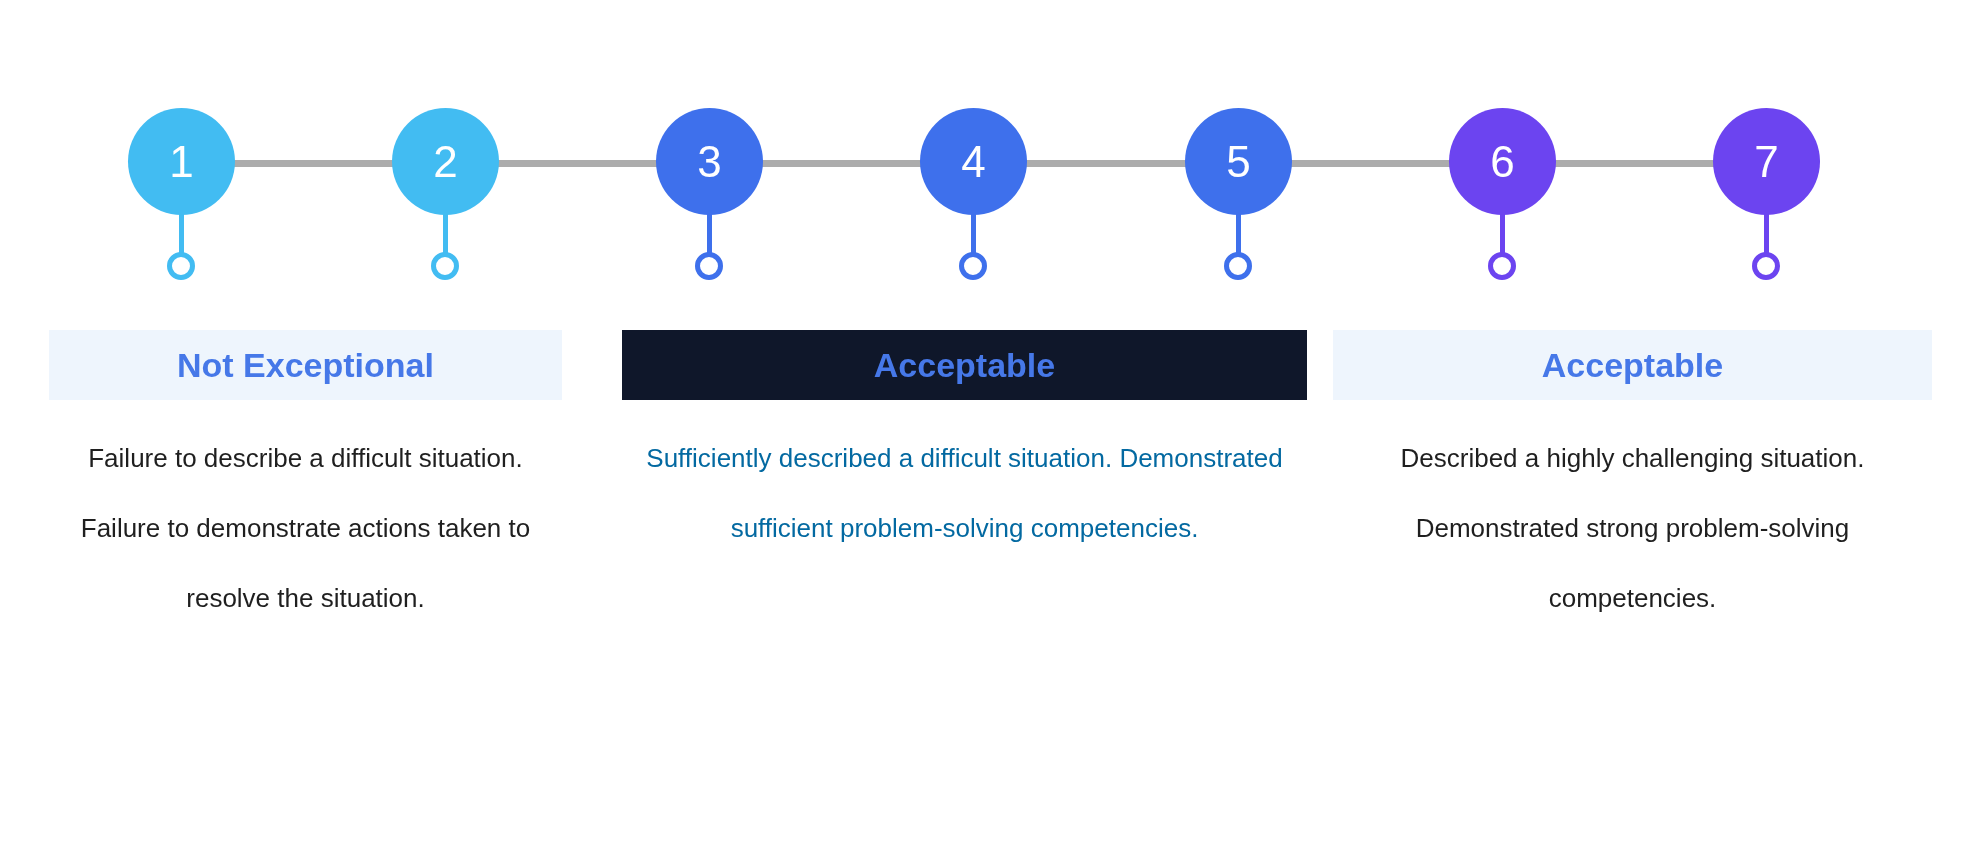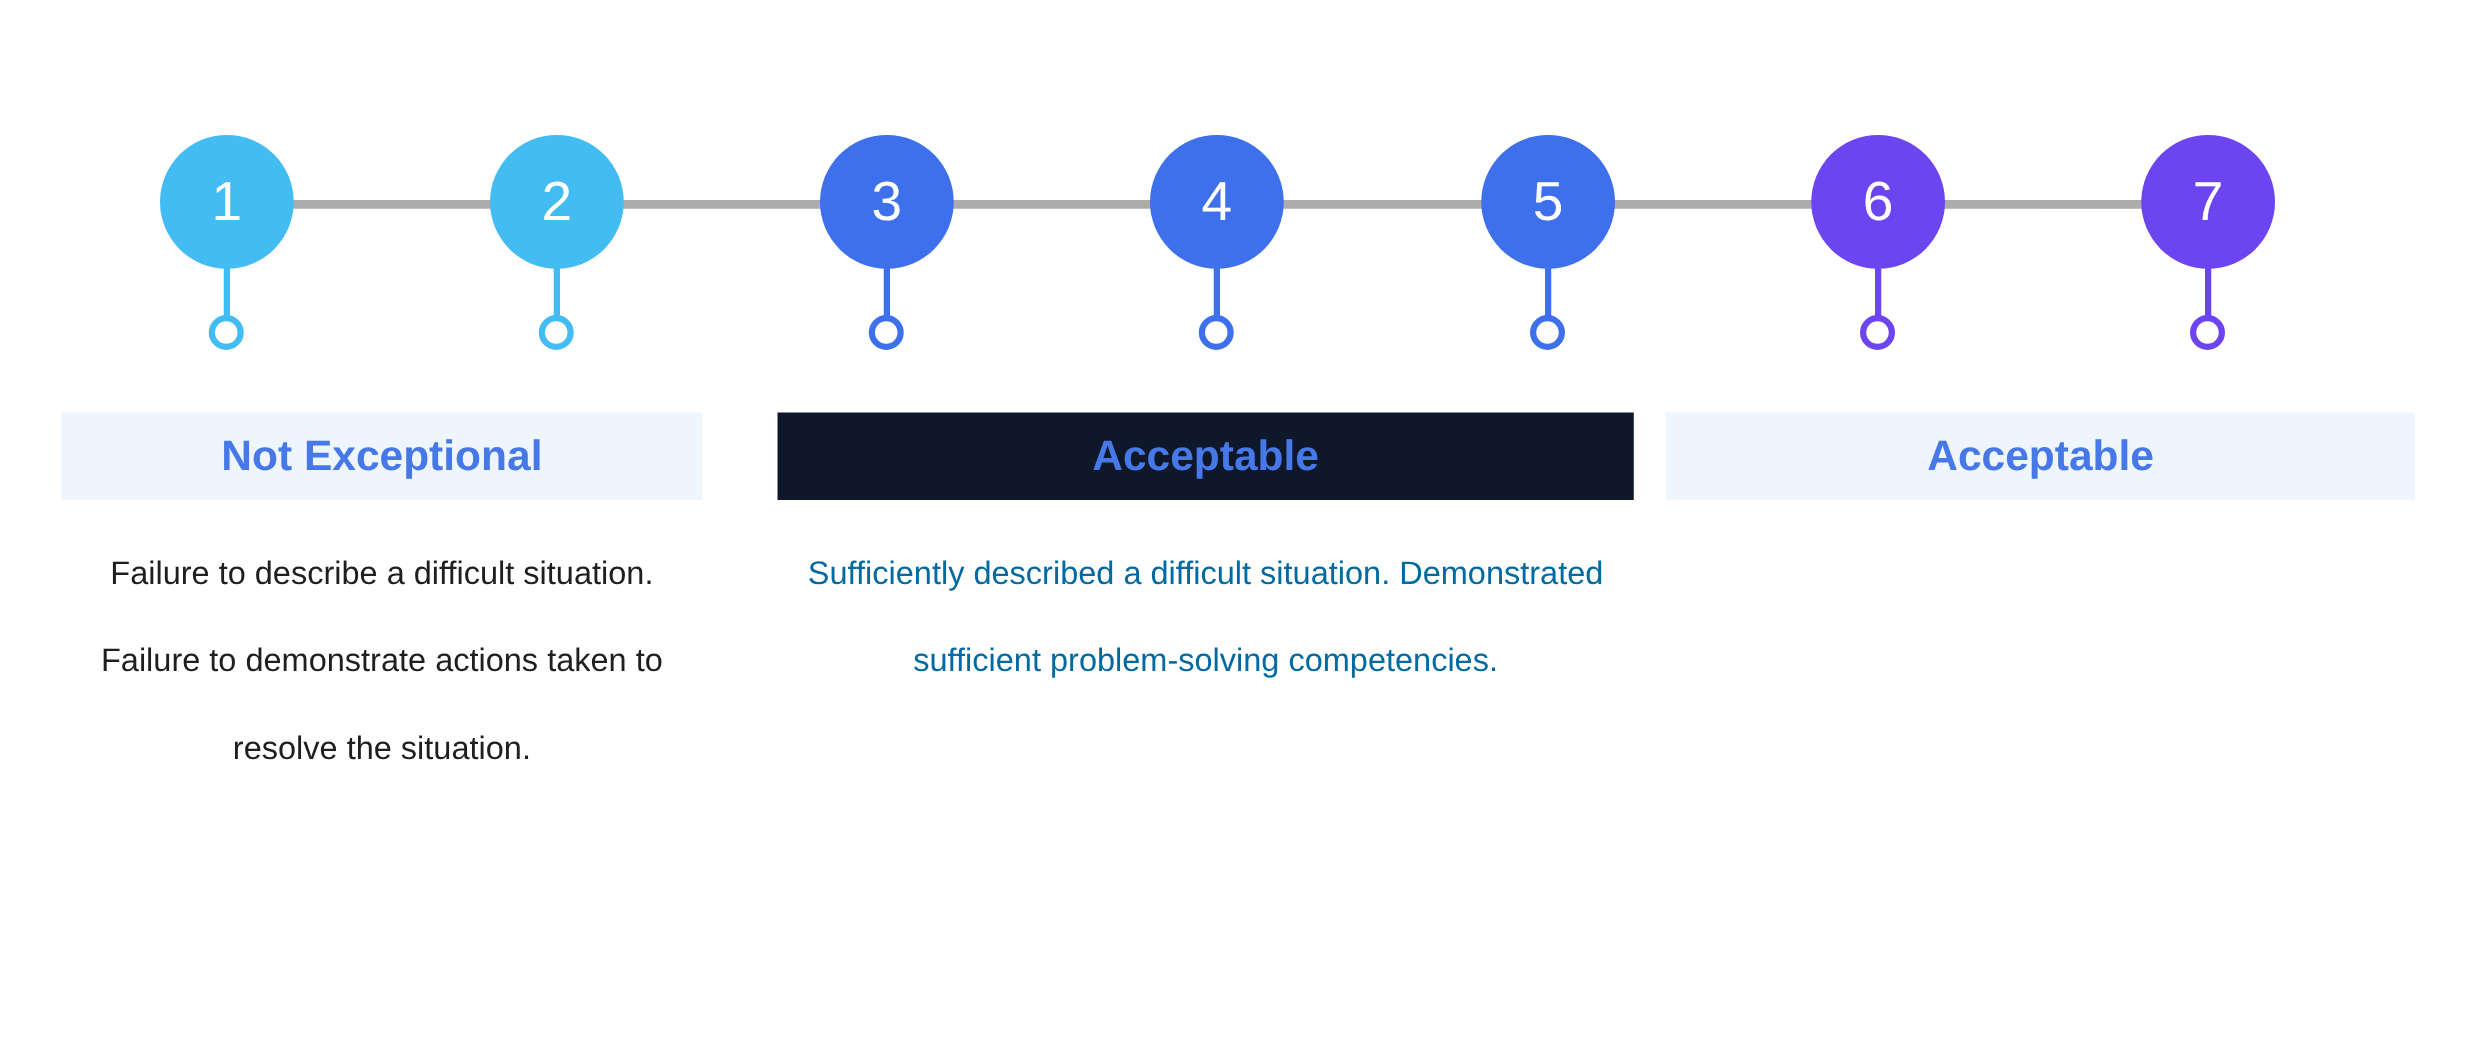--- a/index.html
+++ b/index.html
@@ -116,14 +116,15 @@
     <div class="stem" style="background: rgb(108, 68, 240);"></div>
     <div class="dot" style="border-color: rgb(108, 68, 240);"></div>
   </div>
 
   <div class="band band-1" style="background: rgb(238, 245, 253); color: rgb(70, 120, 232);">Not Exceptional</div>
   <div class="band band-2" style="background: #0f172a; color: rgb(70, 120, 232);">Acceptable</div>
   <div class="band band-3" style="background: rgb(238, 245, 253); color: rgb(70, 120, 232);">Acceptable</div>
 
   <div class="desc desc-1" style="color: rgb(31, 31, 31);">Failure to describe a difficult situation. Failure to demonstrate actions taken to resolve the situation.</div>
   <div class="desc desc-2" style="color: #0369a1;">Sufficiently described a difficult situation. Demonstrated sufficient problem-solving competencies.</div>
+  <div class="desc desc-3" style="color: rgb(31, 31, 31);">Described a highly challenging situation. Demonstrated strong problem-solving competencies.</div>
 
 </div>
 
 </body></html>

